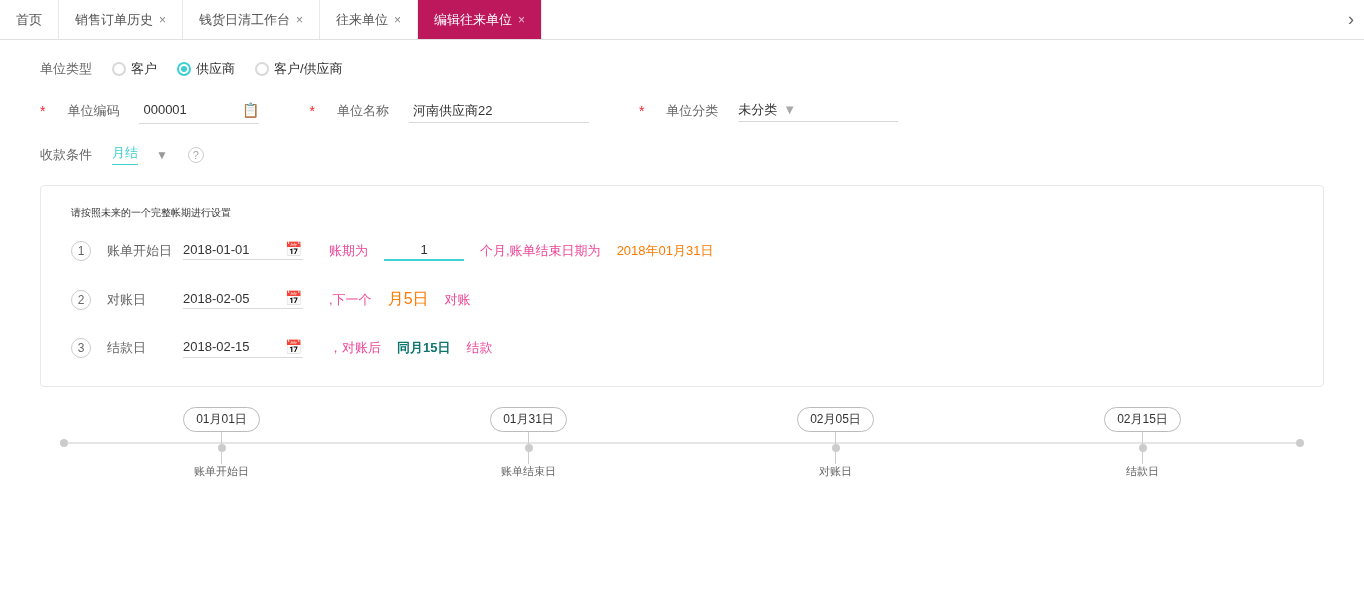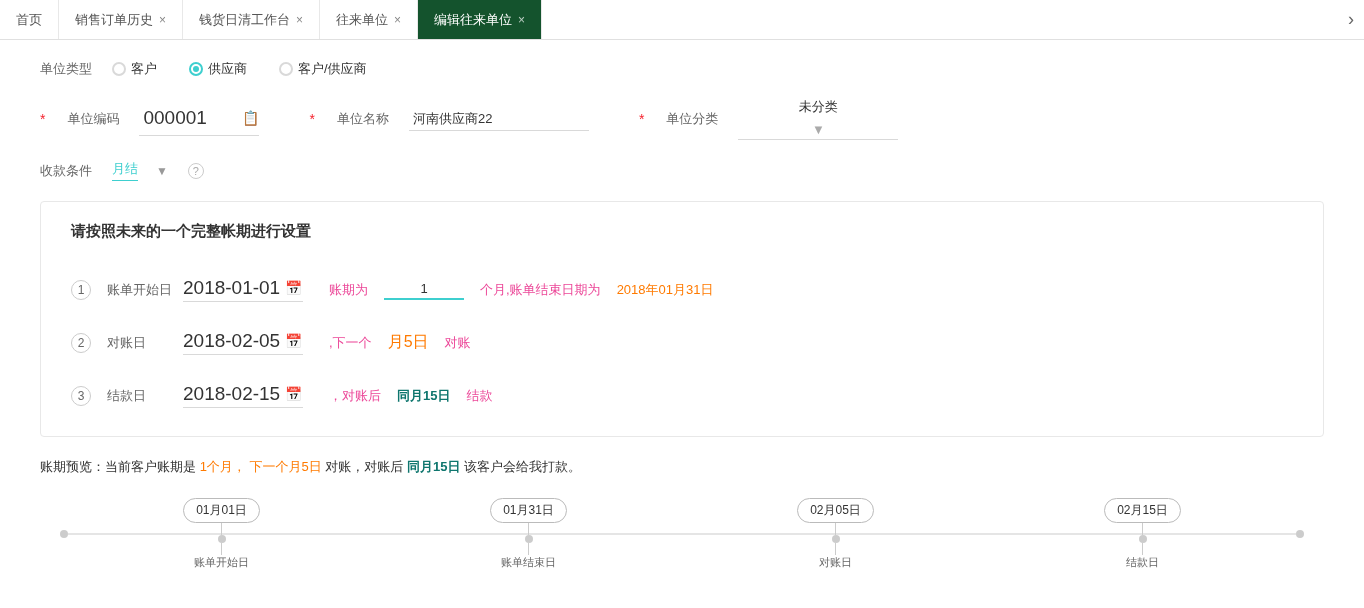--- a/index.html
+++ b/index.html
@@ -19,21 +19,21 @@
       padding: 0 16px;
       cursor: pointer;
       color: #555;
       font-size: 13px;
       border-right: 1px solid #e8e8e8;
       white-space: nowrap;
       gap: 6px;
       height: 100%;
     }
     .tab.active {
-      background: #14532d;
+      background: #be185d;
       color: #fff;
     }
     .tab .close-btn {
       font-size: 12px;
       opacity: 0.7;
       cursor: pointer;
     }
     .tab.active .close-btn { color: #fff; }
     .tab-more {
       display: flex;
@@ -66,21 +66,21 @@
     }
     .required-star {
       color: #f5222d;
       margin-right: 2px;
     }
 
     
     .radio-group {
       display: flex;
       align-items: center;
-      gap: 32px;
+      gap: 20px;
     }
     .radio-item {
       display: flex;
       align-items: center;
       gap: 5px;
       cursor: pointer;
       font-size: 13px;
     }
     .radio-circle {
       width: 14px;
@@ -116,21 +116,21 @@
 
     .input-with-icon {
       display: flex;
       align-items: center;
       border-bottom: 1px solid #d9d9d9;
       padding-bottom: 2px;
     }
     .input-with-icon input {
       border: none;
       outline: none;
-      font-size: 19px;
+      font-size: 13px;
       color: #333;
       background: transparent;
       flex: 1;
     }
     .calendar-icon {
       color: #aaa;
       font-size: 14px;
       cursor: pointer;
     }
 
@@ -176,24 +176,23 @@
     }
 
     
     .settings-box {
       border: 1px solid #e8e8e8;
       border-radius: 4px;
       padding: 20px 30px;
       margin-bottom: 20px;
     }
     .settings-title {
-      font-size: 15px;
-      color: #333;
-      margin-bottom: 36px;
-      font-weight: bold;
+      font-size: 10px;
+      color: #333;
+      margin-bottom: 20px;
     }
 
     
     .row-num {
       width: 20px;
       height: 20px;
       border-radius: 50%;
       border: 1px solid #ccc;
       display: flex;
       align-items: center;
@@ -303,21 +302,21 @@
       <input class="form-input" type="text" value="000001" style="width: 100px;">
       <span class="calendar-icon">📋</span>
     </div>
 
     <span style="margin-left:30px;" class="required-star">*</span>
     <span class="form-label">单位名称</span>
     <input class="form-input" type="text" value="河南供应商22" style="width: 180px;">
 
     <span style="margin-left:30px;" class="required-star">*</span>
     <span class="form-label">单位分类</span>
-    <div class="dropdown-wrapper" style="width:160px;flex-direction:column;">
+    <div class="dropdown-wrapper" style="width:160px;">
       <span>未分类</span>
       <span class="dropdown-arrow">▼</span>
     </div>
   </div>
 
   <div class="form-row">
     <span class="form-label">收款条件</span>
     <div class="payment-dropdown">
       <span class="payment-dropdown-text">月结</span>
       <span class="payment-arrow">▼</span>
@@ -359,28 +358,20 @@
       <div class="input-with-icon" style="width:120px;">
         <input class="date-input-styled" type="text" value="2018-02-15" style="">
         <span class="calendar-icon">📅</span>
       </div>
       <span class="inline-text" style="margin-left:10px;text-align:center;">，对账后</span>
       <span class="highlight-teal" style="font-size:13px;">同月15日</span>
       <span class="inline-text">结款</span>
     </div>
   </div>
 
-  <div class="preview-text">
-    <span>账期预览：当前客户账期是</span>
-    <span class="highlight-orange">1个月，</span>
-    <span class="highlight-orange">下一个月5日</span>
-    <span>对账，对账后</span>
-    <span class="highlight-teal">同月15日</span>
-    <span> 该客户会给我打款。</span>
-  </div>
 
   <div style="position:relative; padding: 0 20px;">
     <div style="display:flex; align-items:center; position:relative;">
 
       <div style="width:8px;height:8px;border-radius:50%;background:#ccc;flex-shrink:0;position:relative;z-index:1;"></div>
 
       <div style="flex:1;position:relative;display:flex;align-items:center;">
         <div style="position:absolute;left:0;right:0;height:1px;background:#ccc;top:50%;transform:translateY(-50%);z-index:0;"></div>
 
         <div style="flex:1;display:flex;justify-content:center;align-items:center;flex-direction:column;position:relative;z-index:1;">

